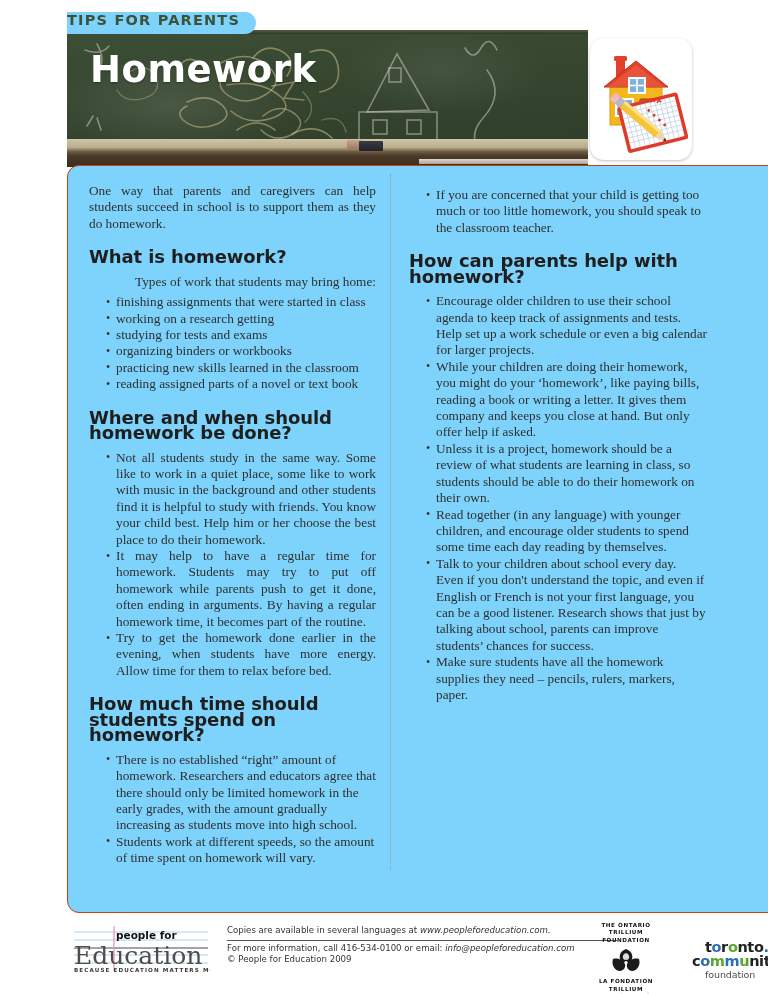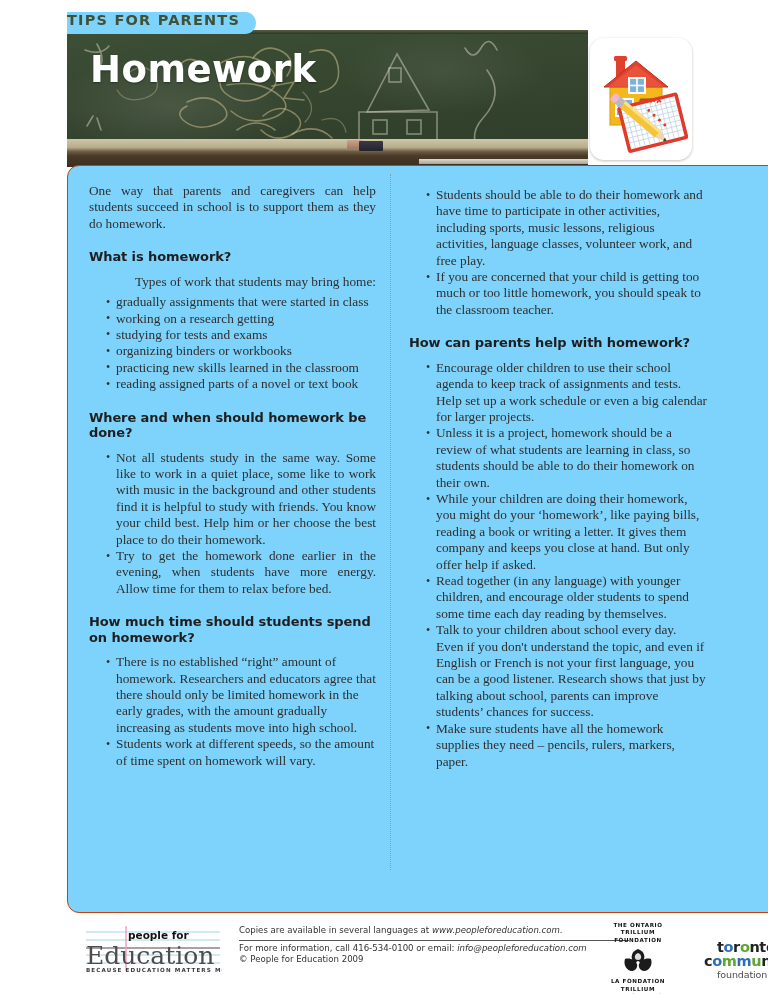--- a/index.html
+++ b/index.html
@@ -148,21 +148,21 @@
   p.body {
     margin: 0 0 0 0;
     font-size: 13.3px;
     line-height: 16.4px;
     text-align: justify;
     color: #2f2f2f;
   }
   p.body.nj { text-align: right; }
   h2.heading {
     font-family: "DejaVu Sans", sans-serif;
-    font-size: 13px;
+    font-size: 18px;
     font-weight: bold;
     color: #1e1e1e;
     margin: 17px 0 9px 0;
     line-height: 15.5px;
     letter-spacing: -0.1px;
   }
   ul.bullets {
     margin: 4px 0 0 0;
     padding: 0 0 0 17px;
     list-style: none;
@@ -183,21 +183,21 @@
     top: -0.5px;
     font-size: 12px;
     color: #2f2f2f;
   }
   ul.bullets.just li { text-align: justify; }
   ul.spaced li { margin-bottom: 0px; }
 
   
   .footer {
     position: absolute;
-    left: 84px;
+    left: 72px;
     top: 922px;
     width: 655px;
     height: 62px;
   }
   .pfe-logo {
     position: absolute;
     left: 0;
     top: 2px;
     width: 138px;
     height: 50px;
@@ -387,54 +387,54 @@
 
   <div class="content-box">
     <div class="cols">
 
       <div class="col col-left">
         <p class="body">One way that parents and caregivers can help students succeed in school is to support them as they do homework.</p>
 
         <h2 class="heading">What is homework?</h2>
         <p class="body nj">Types of work that students may bring home:</p>
         <ul class="bullets">
-          <li>gradually assignments that were started in class</li>
+          <li>finishing assignments that were started in class</li>
           <li>working on a research getting</li>
           <li>studying for tests and exams</li>
           <li>organizing binders or workbooks</li>
           <li>practicing new skills learned in the classroom</li>
           <li>reading assigned parts of a novel or text book</li>
         </ul>
 
         <h2 class="heading">Where and when should homework be done?</h2>
         <ul class="bullets just spaced">
           <li>Not all students study in the same way. Some like to work in a quiet place, some like to work with music in the background and other students find it is helpful to study with friends. You know your child best. Help him or her choose the best place to do their homework.</li>
+          <li>It may help to have a regular time for homework. Students may try to put off homework while parents push to get it done, often ending in arguments. By having a regular homework time, it becomes part of the routine.</li>
           <li>Try to get the homework done earlier in the evening, when students have more energy. Allow time for them to relax before bed.</li>
         </ul>
 
         <h2 class="heading">How much time should students spend on homework?</h2>
         <ul class="bullets">
           <li>There is no established “right” amount of homework. Researchers and educators agree that there should only be limited homework in the early grades, with the amount gradually increasing as students move into high school.</li>
           <li>Students work at different speeds, so the amount of time spent on homework will vary.</li>
         </ul>
       </div>
 
       <div class="divider"></div>
 
       <div class="col col-right">
         <ul class="bullets">
-          <li>Students should be able to do their homework and have time to participate in other activities, including sports, music lessons, religious activities, language classes, volunteer work, and free play.</li>
           <li>If you are concerned that your child is getting too much or too little homework, you should speak to the classroom teacher.</li>
         </ul>
 
         <h2 class="heading">How can parents help with homework?</h2>
         <ul class="bullets">
           <li>Encourage older children to use their school agenda to keep track of assignments and tests. Help set up a work schedule or even a big calendar for larger projects.</li>
+          <li>While your children are doing their homework, you might do your ‘homework’, like paying bills, reading a book or writing a letter. It gives them company and keeps you close at hand. But only offer help if asked.</li>
           <li>Unless it is a project, homework should be a review of what students are learning in class, so students should be able to do their homework on their own.</li>
-          <li>While your children are doing their homework, you might do your ‘homework’, like paying bills, reading a book or writing a letter. It gives them company and keeps you close at hand. But only offer help if asked.</li>
           <li>Read together (in any language) with younger children, and encourage older students to spend some time each day reading by themselves.</li>
           <li>Talk to your children about school every day. Even if you don't understand the topic, and even if English or French is not your first language, you can be a good listener. Research shows that just by talking about school, parents can improve students’ chances for success.</li>
           <li>Make sure students have all the homework supplies they need – pencils, rulers, markers, paper.</li>
         </ul>
       </div>
     </div>
   </div>
 
   <div class="footer">
 

